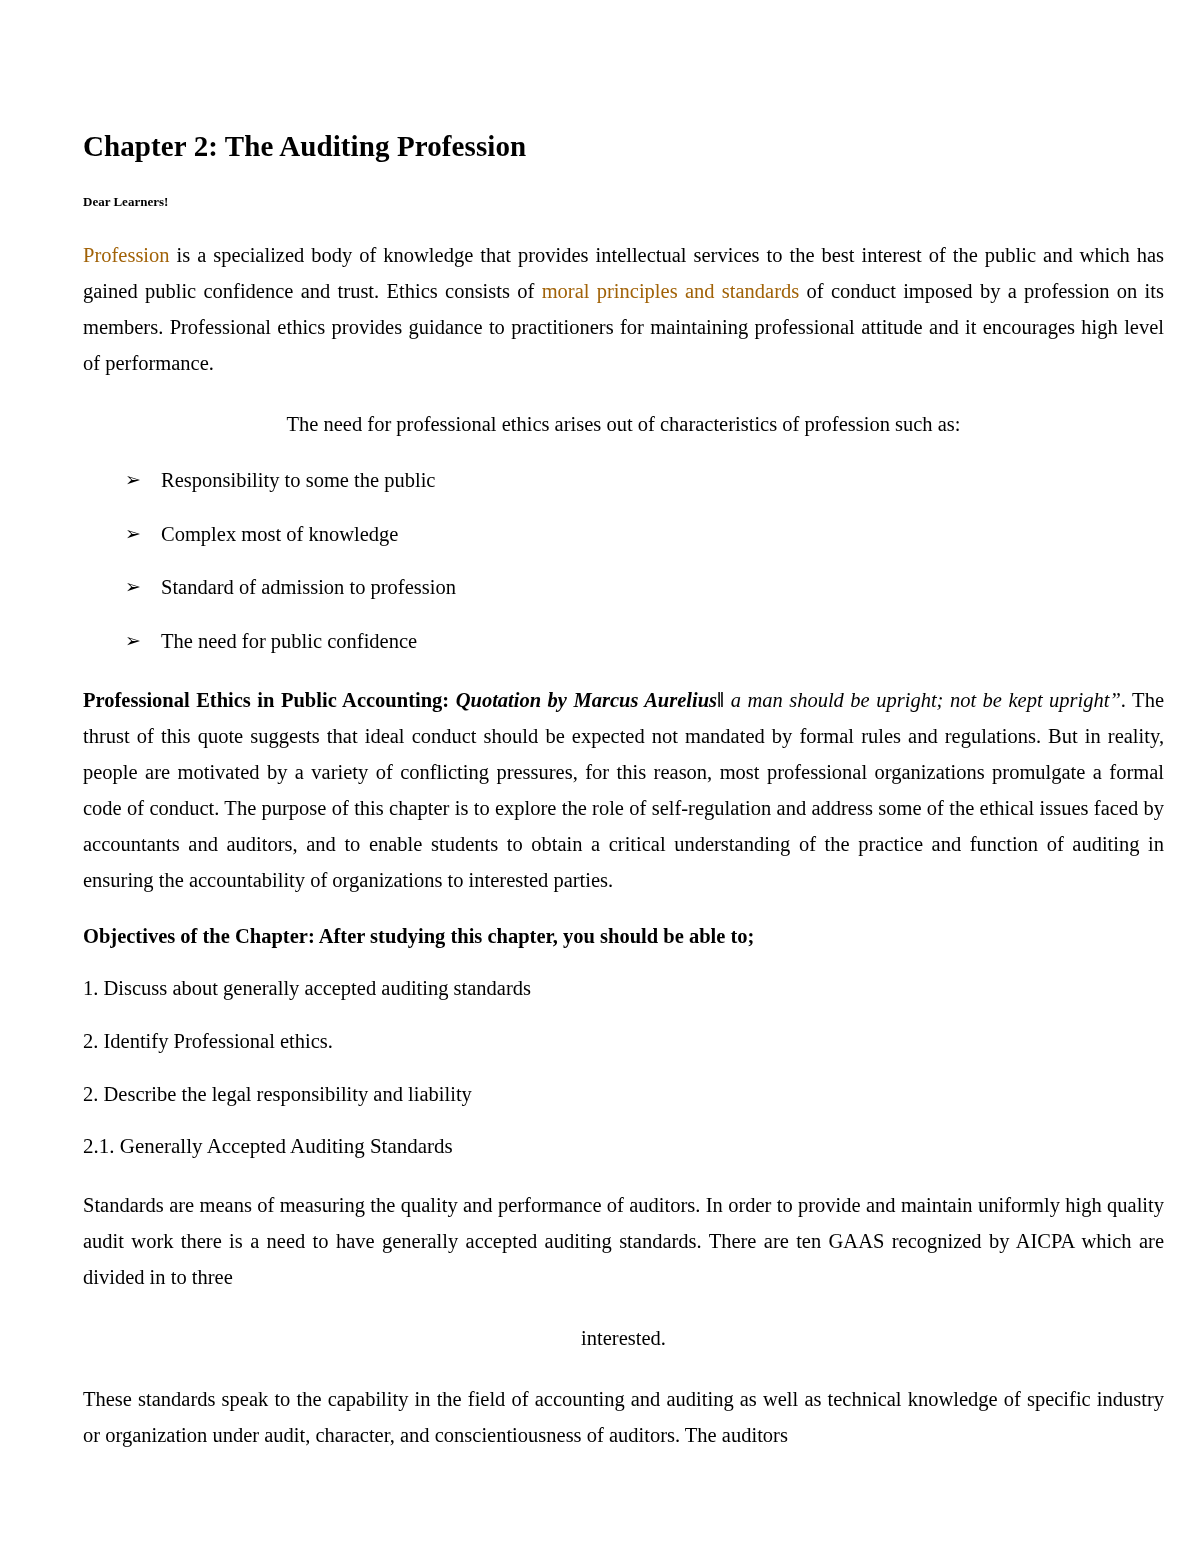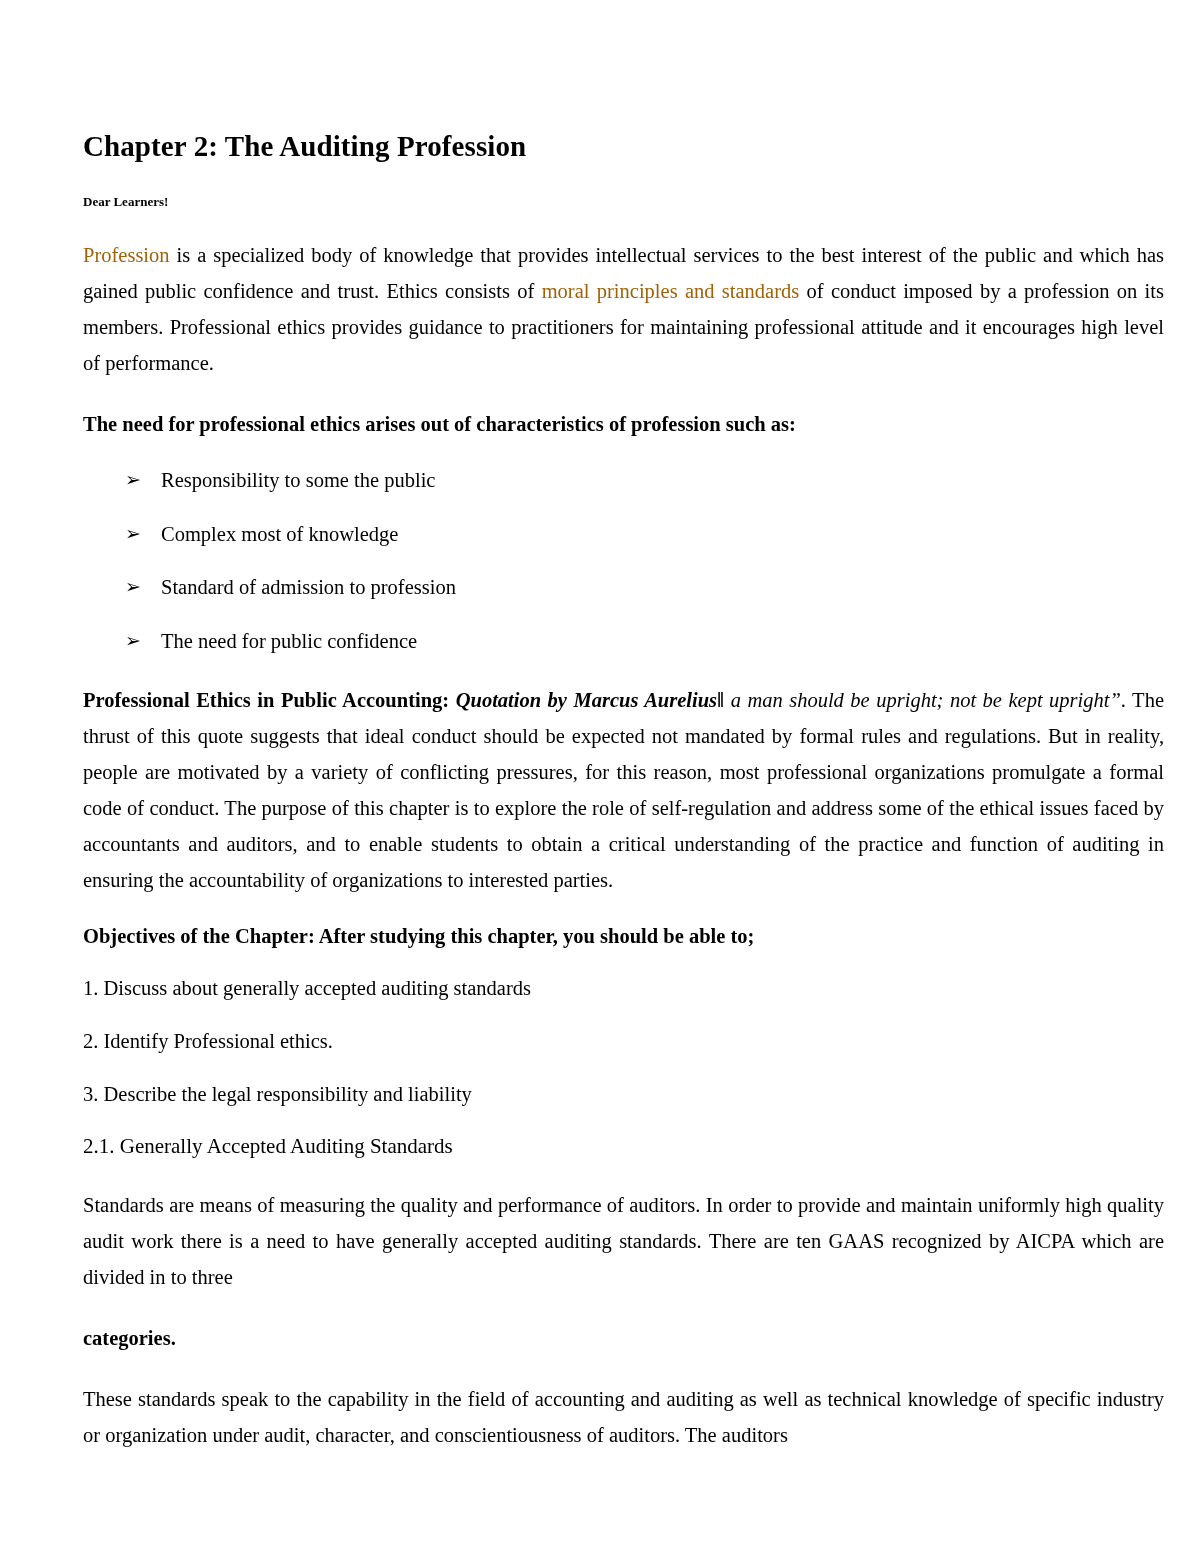--- a/index.html
+++ b/index.html
@@ -40,22 +40,21 @@
     line-height: 1.3;
   }
   p.body-par {
     font-size: 20.5px;
     line-height: 36px;
     margin: 0 0 25px 0;
     text-align: justify;
     text-justify: inter-word;
   }
   p.body-par.nojust {
-    text-align: left;
-    font-weight: bold;
+    text-align: center;
   }
   .red {
     color: #a16207;
   }
   .bold {
     font-weight: bold;
   }
   .bolditalic {
     font-weight: bold;
     font-style: italic;
@@ -119,25 +118,25 @@
       <li><span class="bullet-glyph">➢</span><span>Standard of admission to profession</span></li>
       <li><span class="bullet-glyph">➢</span><span>The need for public confidence</span></li>
     </ul>
 
     <p class="body-par"><span class="bold">Professional Ethics in Public Accounting: </span><span class="bolditalic">Quotation by Marcus Aurelius‖</span><span class="italic"> a man should be upright; not be kept upright”</span><span>. The thrust of this quote suggests that ideal conduct should be expected not mandated by formal rules and regulations. But in reality, people are motivated by a variety of conflicting pressures, for this reason, most professional organizations promulgate a formal code of conduct. The purpose of this chapter is to explore the role of self-regulation and address some of the ethical issues faced by accountants and auditors, and to enable students to obtain a critical understanding of the practice and function of auditing in ensuring the accountability of organizations to interested parties.</span></p>
 
     <div class="section-heading">Objectives of the Chapter: After studying this chapter, you should be able to;</div>
 
     <div class="objective-line">1. Discuss about generally accepted auditing standards</div>
     <div class="objective-line">2. Identify Professional ethics.</div>
-    <div class="objective-line">3. Describe the legal responsibility and liability</div>
+    <div class="objective-line">2. Describe the legal responsibility and liability</div>
 
     <div class="sub-heading">2.1. Generally Accepted Auditing Standards</div>
 
     <p class="body-par">Standards are means of measuring the quality and performance of auditors. In order to provide and maintain uniformly high quality audit work there is a need to have generally accepted auditing standards. There are ten GAAS recognized by AICPA which are divided in to three</p>
 
-    <p class="body-par nojust">categories.</p>
+    <p class="body-par nojust">interested.</p>
 
 
     <p class="body-par">These standards speak to the capability in the field of accounting and auditing as well as technical knowledge of specific industry or organization under audit, character, and conscientiousness of auditors. The auditors</p>
 
   </div>
 </div>
 
 </body></html>

